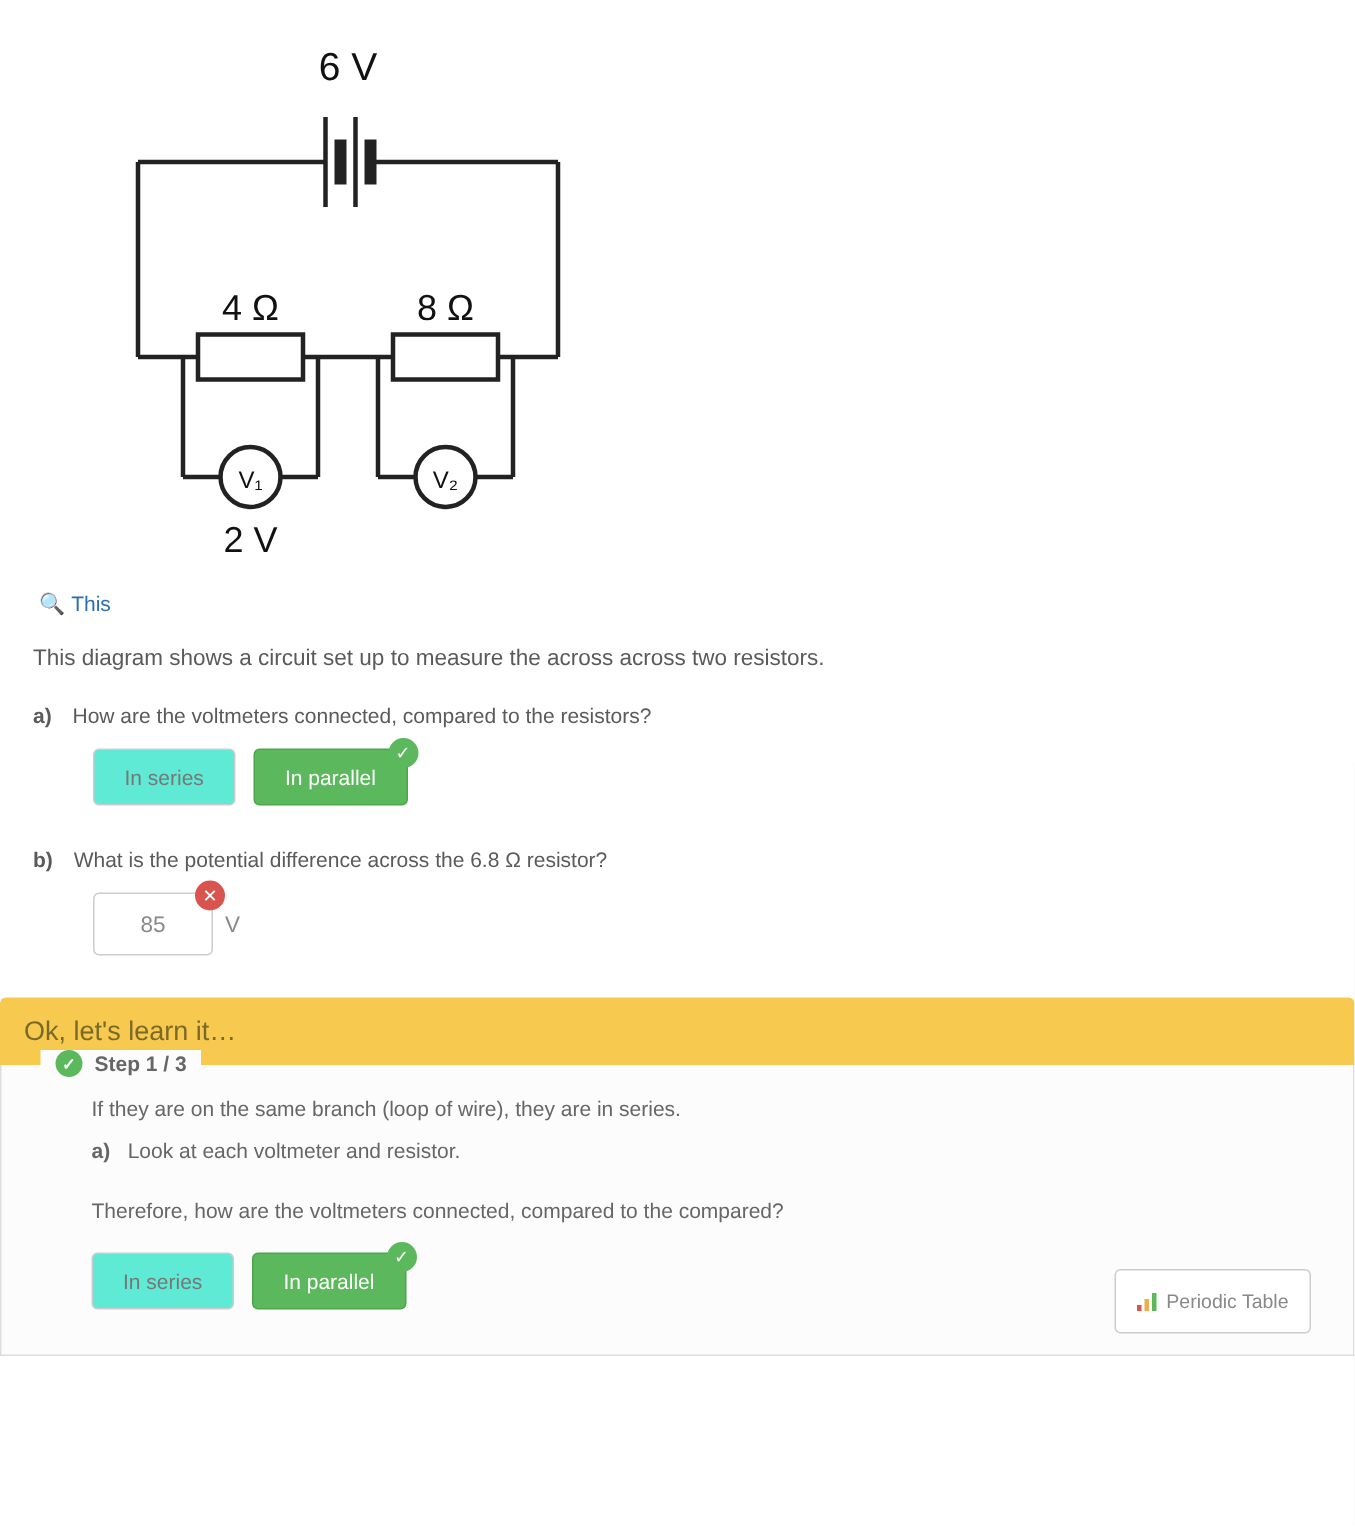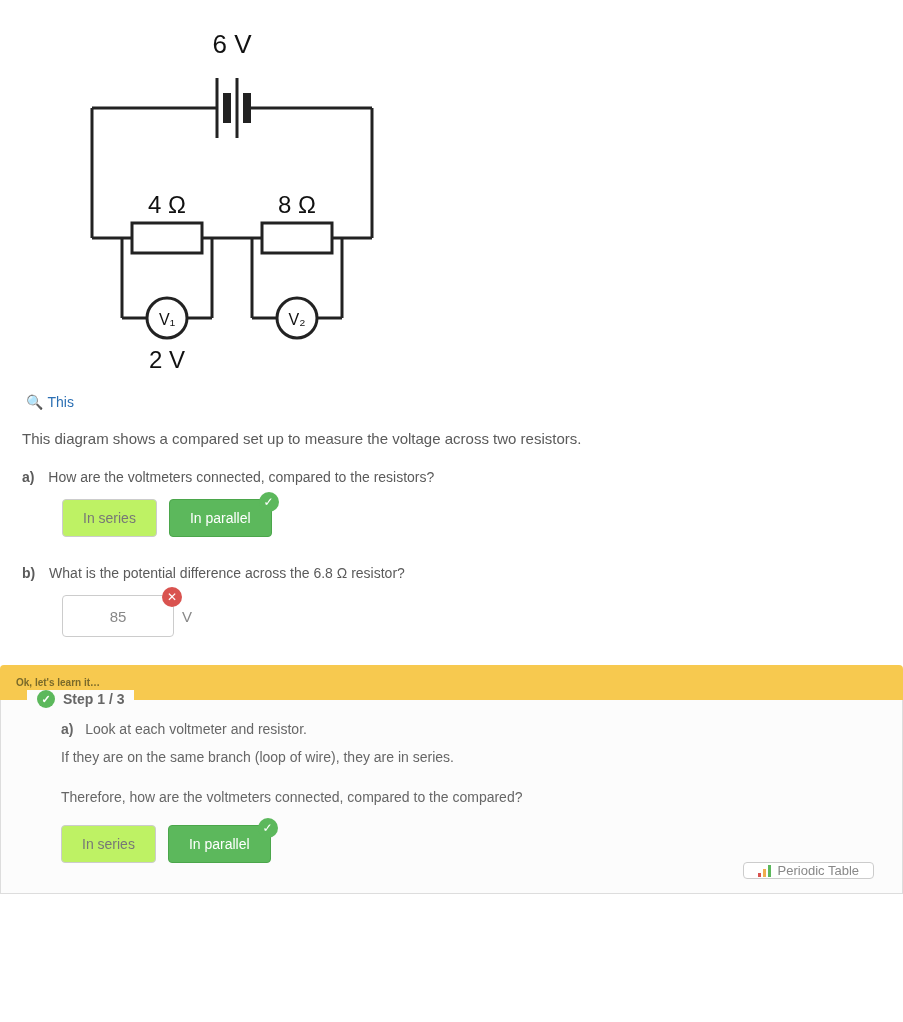--- a/index.html
+++ b/index.html
@@ -18,53 +18,53 @@
     position: relative;
   }
   .circuit-wrap { width: 360px; height: 360px; margin: 0 0 10px 30px; position: relative; }
   .zoom-link { color: #2b6fb3; font-size: 14px; display: inline-flex; align-items: center; gap: 4px; margin: 6px 0 20px 4px; cursor: pointer; }
   .intro { color: #5a5a5a; font-size: 15px; margin-bottom: 22px; filter: blur(0.3px); }
   .qrow { margin-bottom: 28px; }
   .qlabel { color: #5a5a5a; font-size: 14px; margin-bottom: 14px; filter: blur(0.3px); }
   .qlabel b { font-weight: bold; margin-right: 10px; }
   .btn-row { display: flex; gap: 12px; align-items: flex-start; margin-left: 40px; }
   .choice-btn {
-    border: 1px solid #ccc; background: #bef264; color: #777;
+    border: 1px solid #ccc; background: #5eead4; color: #777;
     padding: 10px 20px; border-radius: 4px; font-size: 14px;
     cursor: pointer; filter: blur(0.3px);
   }
   .choice-btn.correct { background: #5cb85c; border-color: #4ba64b; color: #fff; position: relative; }
   .check { position: absolute; top: -8px; right: -8px; width: 20px; height: 20px; border-radius: 50%; background: #5cb85c; color: #fff; display: flex; align-items: center; justify-content: center; font-size: 12px; filter: none; }
   .ans-row { display: flex; align-items: center; gap: 8px; margin-left: 40px; }
   .ans-input {
-    width: 112px; height: 42px; border: 1px solid #ccc; border-radius: 4px;
+    width: 80px; height: 42px; border: 1px solid #ccc; border-radius: 4px;
     text-align: center; font-size: 15px; color: #888; position: relative; filter: blur(0.3px);
   }
   .ans-holder { position: relative; }
   .wrong-badge { position: absolute; top: -8px; right: -8px; width: 20px; height: 20px; border-radius: 50%; background: #d9534f; color: #fff; display: flex; align-items: center; justify-content: center; font-size: 12px; }
   .unit { color: #888; font-size: 15px; filter: blur(0.3px); }
   .learn-banner {
-    background: #f7c94f; color: #7a6a2a; font-size: 10px; font-weight: bold;
+    background: #f7c94f; color: #7a6a2a; font-size: 18px; font-weight: normal;
     padding: 12px 16px; border-radius: 4px 4px 0 0; margin: 0 -22px;
     filter: blur(0.3px);
   }
   .step-box { border: 1px solid #ddd; border-top: none; margin: 0 -22px; padding: 18px 22px 30px 22px; background: #fcfcfc; position: relative; }
   .step-header {
     position: absolute; top: -10px; left: 26px; background: #fcfcfc;
     padding: 0 10px; font-size: 14px; color: #666; font-weight: bold;
     display: flex; align-items: center; gap: 8px; filter: blur(0.3px);
   }
   .step-dot { width: 18px; height: 18px; border-radius: 50%; background: #5cb85c; color: #fff; display: inline-flex; align-items: center; justify-content: center; font-size: 11px; }
   .step-body { margin-left: 38px; color: #666; font-size: 14px; line-height: 1.7; filter: blur(0.3px); }
   .step-body p { margin-bottom: 4px; }
   .step-body .spacer { height: 12px; }
   .periodic-btn {
     position: absolute; right: 28px; bottom: 14px;
     border: 1px solid #ccc; background: #fff; color: #888;
-    padding: 0 14px; border-radius: 4px; font-size: 13px;
+    padding: 13px 14px; border-radius: 4px; font-size: 13px;
     display: flex; align-items: center; gap: 6px; cursor: pointer;
     filter: blur(0.3px);
     margin-left: 17px;
   }
   .bar-icon { width: 14px; height: 12px; display: inline-block; background:
     linear-gradient(#d9534f,#d9534f) 0 8px/3px 4px no-repeat,
     linear-gradient(#f0ad4e,#f0ad4e) 5px 4px/3px 8px no-repeat,
     linear-gradient(#5cb85c,#5cb85c) 10px 0/3px 12px no-repeat;
   }
   svg text { font-family: Arial, sans-serif; }
@@ -117,21 +117,21 @@
       <text x="245" y="307" font-size="16" text-anchor="middle" fill="#111">V₂</text>
       <text x="115" y="350" font-size="24" text-anchor="middle" fill="#111">2 V</text>
     </svg>
   </div>
 
   <div class="zoom-link">
     <span>🔍</span>
     <span>This</span>
   </div>
 
-  <p class="intro">This diagram shows a compared set up to measure the voltage across two resistors.</p>
+  <p class="intro">This diagram shows a circuit set up to measure the across across two resistors.</p>
 
   
   <div class="qrow">
     <p class="qlabel">
       <b>a)</b>
       <span>How are the voltmeters connected, compared to the resistors?</span>
     </p>
     <div class="btn-row">
       <button class="choice-btn">In series</button>
       <button class="choice-btn correct">
@@ -159,25 +159,25 @@
   
   <div class="learn-banner">Ok, let's learn it…</div>
 
   
   <div class="step-box">
     <div class="step-header">
       <span class="step-dot">✓</span>
       <span>Step 1 / 3</span>
     </div>
     <div class="step-body">
+      <p>If they are on the same branch (loop of wire), they are in series.</p>
       <p>
         <b>a)</b>&nbsp;&nbsp;
         <span>Look at each voltmeter and resistor.</span>
       </p>
-      <p>If they are on the same branch (loop of wire), they are in series.</p>
       <div class="spacer"></div>
       <p>Therefore, how are the voltmeters connected, compared to the compared?</p>
       <div class="spacer"></div>
       <div class="btn-row" style="margin-left:0;">
         <button class="choice-btn">In series</button>
         <button class="choice-btn correct">
           <span>In parallel</span>
           <span class="check">✓</span>
         </button>
       </div>

